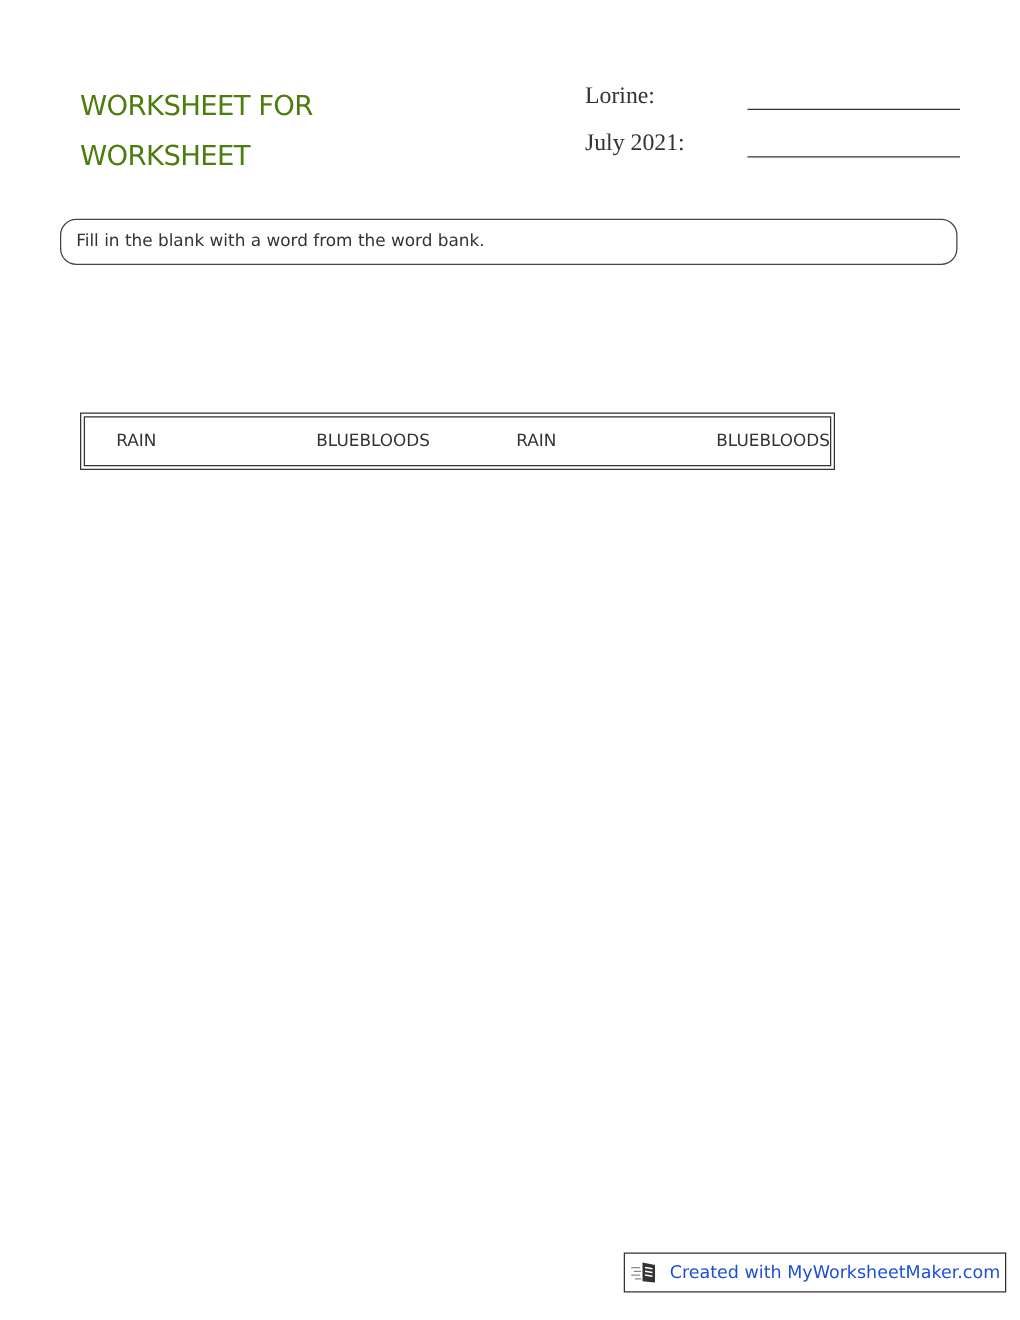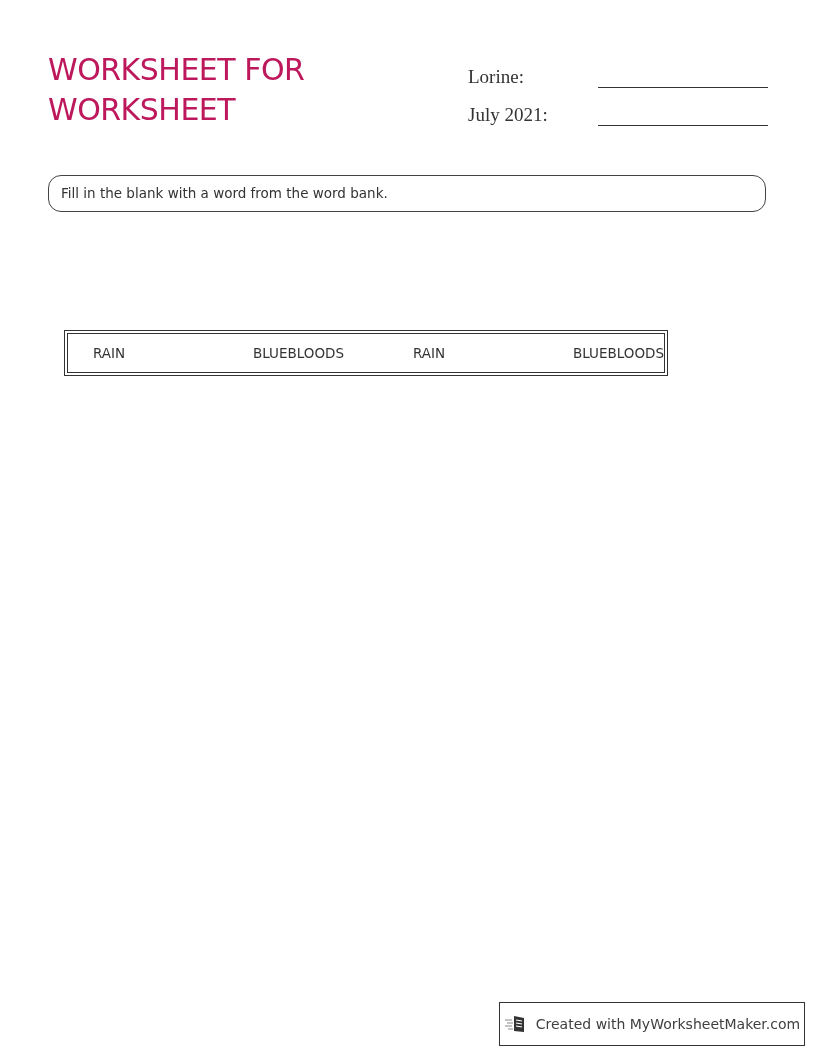--- a/index.html
+++ b/index.html
@@ -1,20 +1,20 @@
 <!DOCTYPE html>
 <html><head>
   <meta charset="utf-8">
   <style>
     html, body { margin: 0; padding: 0; background: #ffffff; }
     body { width: 816px; height: 1056px; position: relative; overflow: hidden; color: #222; }
     .title {
       position: absolute; left: 48px; top: 50px;
-      font-family: "DejaVu Sans", sans-serif; font-size: 30px; line-height: 40px;
-      font-weight: normal; color: #be185d; margin: 0; letter-spacing: -0.5px;
+      font-family: "DejaVu Sans", sans-serif; font-size: 22px; line-height: 40px;
+      font-weight: normal; color: #4d7c0f; margin: 16px; letter-spacing: -0.5px;
     }
     .fields { position: absolute; right: 48px; top: 50px; width: 300px; }
     .field-row { display: flex; justify-content: space-between; align-items: flex-end; height: 38px; }
     .field-label {
       font-family: "Liberation Serif", serif; font-size: 19px; color: #333; margin-right: 6px;
     }
     .field-line { width: 170px; border-bottom: 1.5px solid #333; height: 22px; }
     .instructions {
       position: absolute; left: 48px; top: 175px; width: 718px; height: 37px;
       border: 1.3px solid #444; border-radius: 13px; box-sizing: border-box;
@@ -23,24 +23,24 @@
     }
     .wordbank {
       position: absolute; left: 64px; top: 330px; width: 604px; height: 46px;
       border: 3px double #333; border-width: 4px; box-sizing: border-box;
     }
     .word {
       position: absolute; top: 0; line-height: 38px;
       font-family: "DejaVu Sans", sans-serif; font-size: 13.5px; color: #333;
     }
     .footer {
-      position: absolute; left: 499px; top: 1002px; width: 306px; height: 44px;
+      position: absolute; left: 499px; top: 1002px; width: 306px; height: 32px;
       border: 1.3px solid #333; box-sizing: border-box;
       display: flex; align-items: center; justify-content: center;
-      font-family: "DejaVu Sans", sans-serif; font-size: 14px; color: #404040;
+      font-family: "DejaVu Sans", sans-serif; font-size: 14px; color: #1d4ed8;
     }
     .footer svg { margin-right: 6px; }
   </style>
 </head>
 <body>
 
 <h1 class="title">
   <span>WORKSHEET FOR</span><br>
   <span>WORKSHEET</span>
 </h1>

